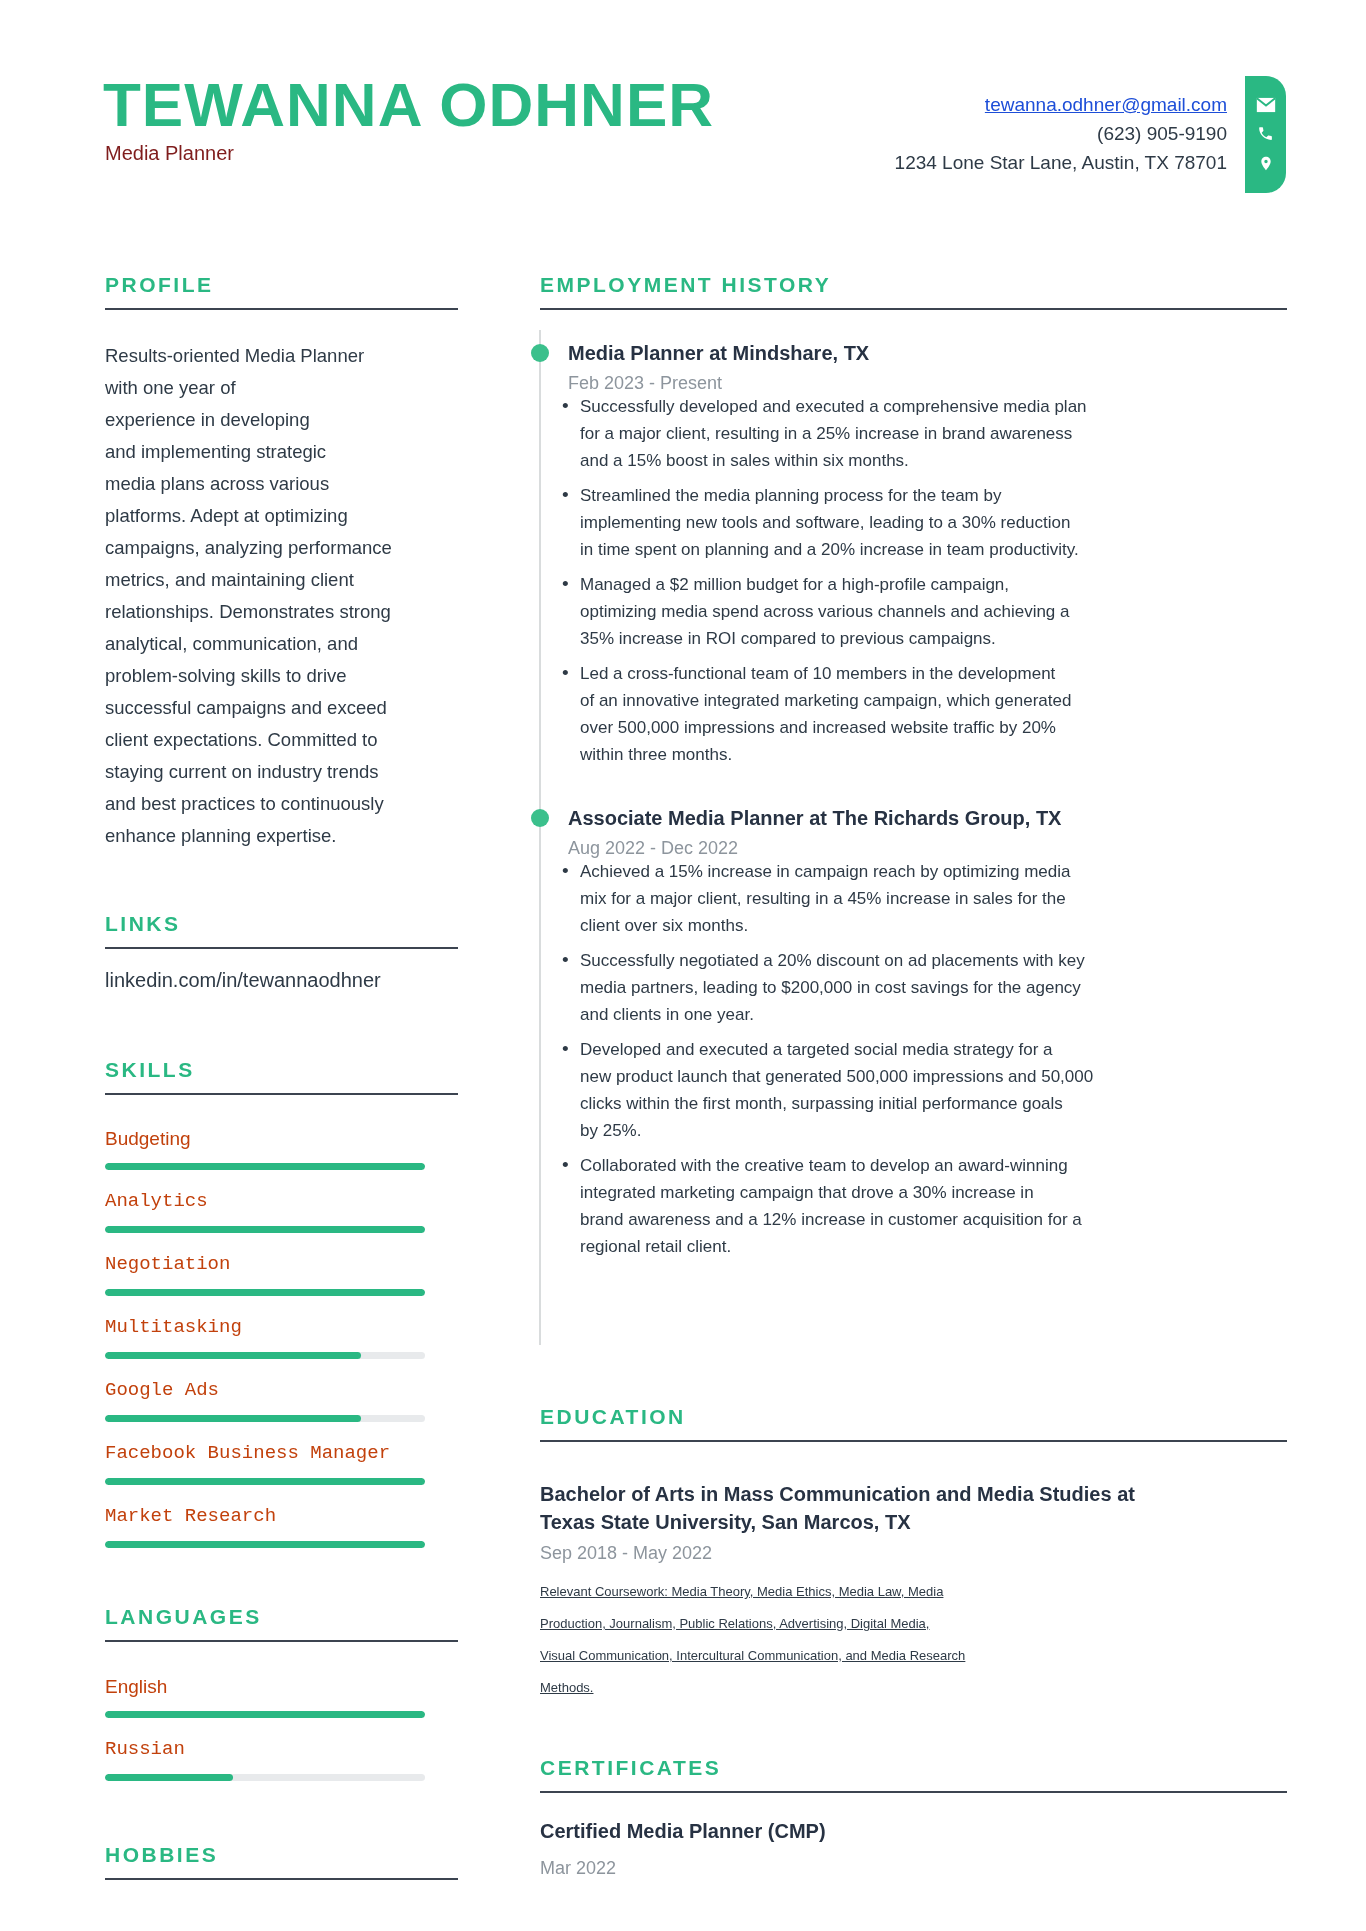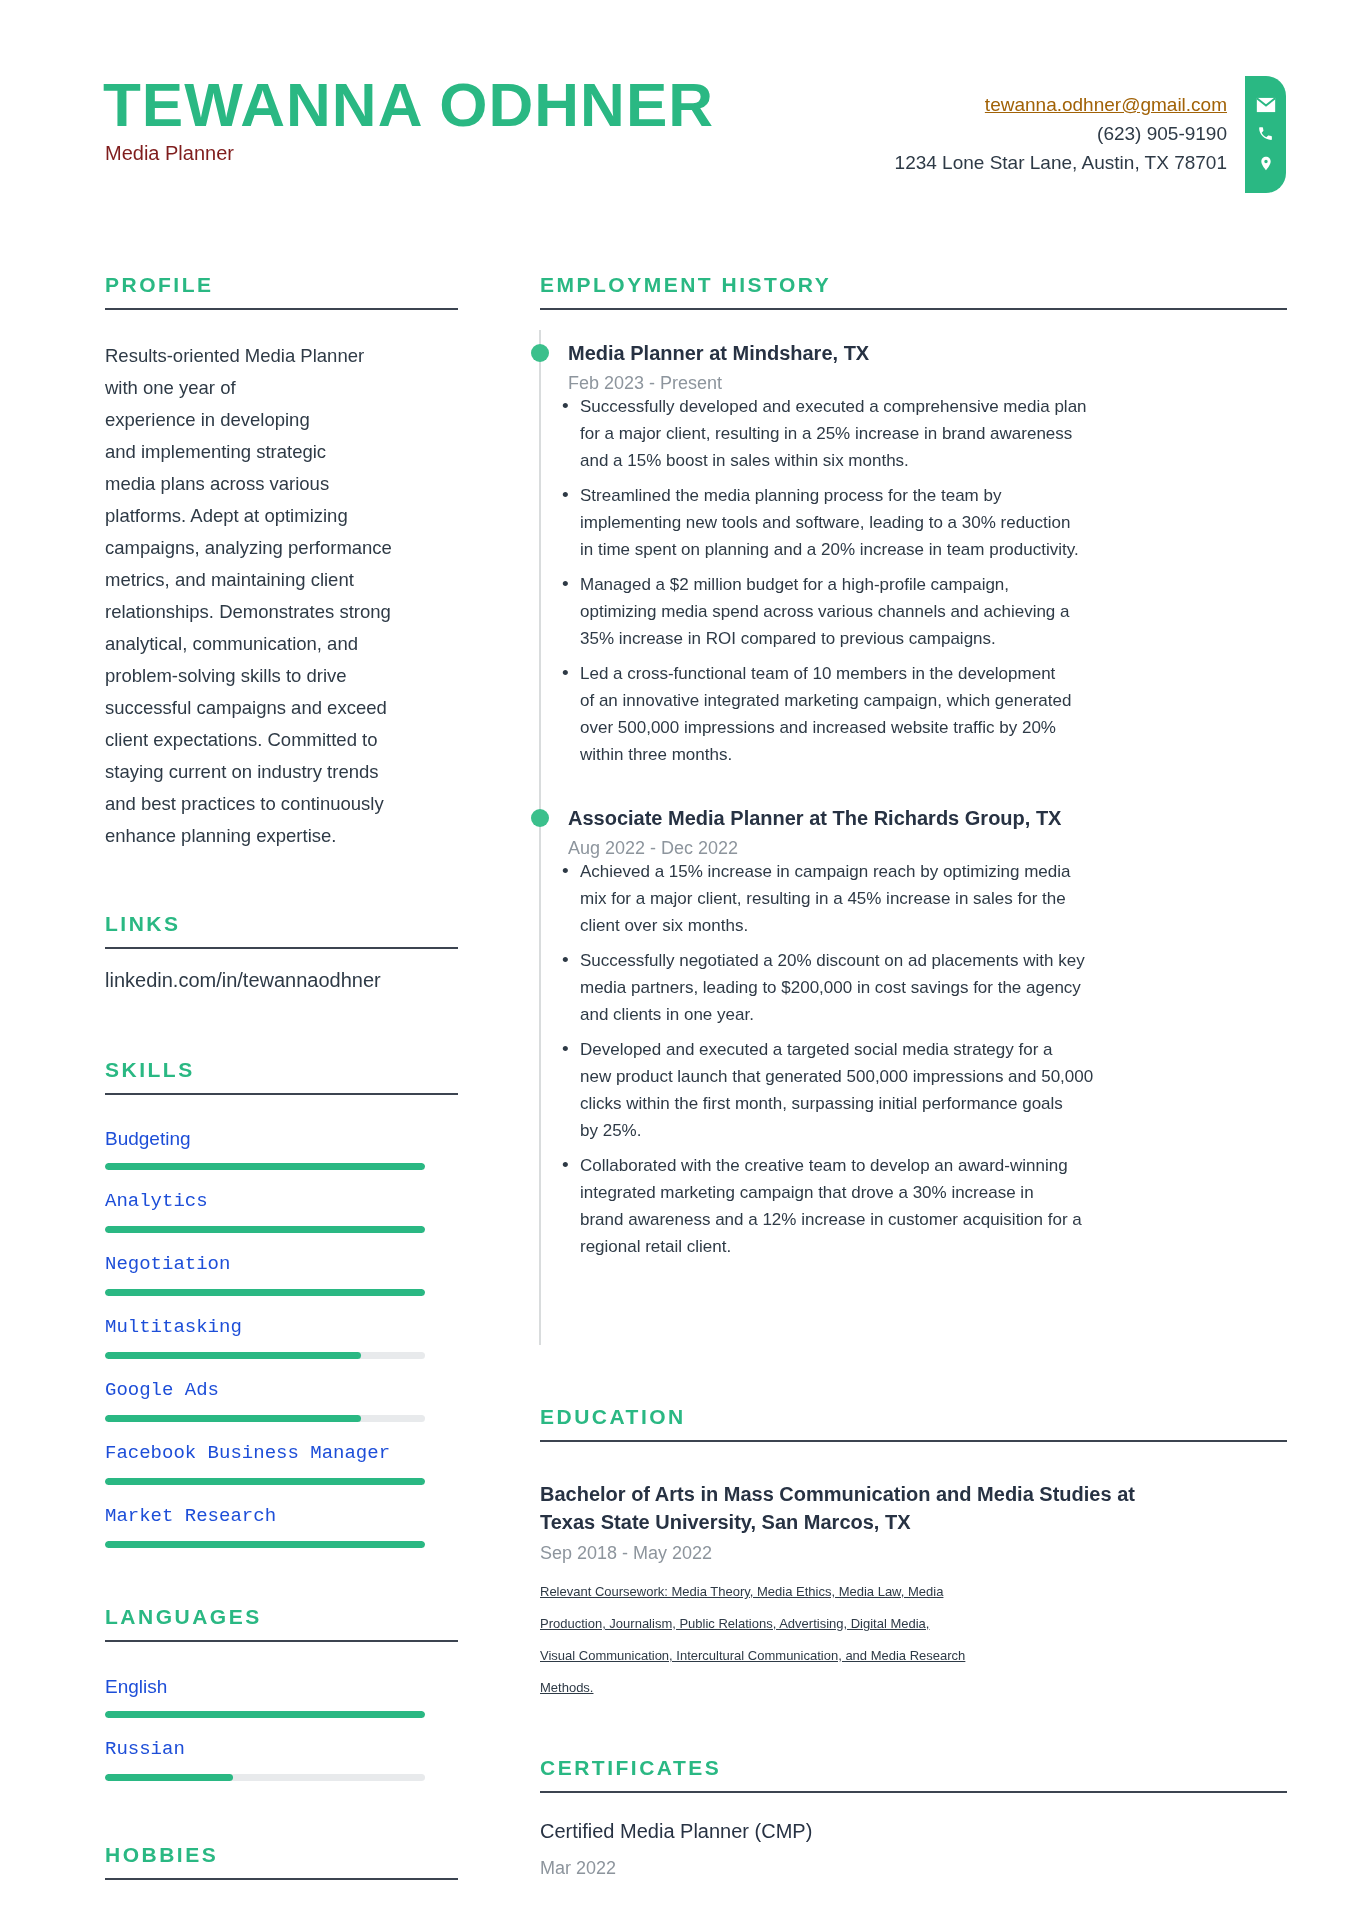--- a/index.html
+++ b/index.html
@@ -6,21 +6,21 @@
   html,body { margin:0; padding:0; background:#ffffff; }
   body { font-family:"Liberation Sans", sans-serif; color:#2e3a46; }
   .page { position:relative; width:1366px; height:1931px; background:#ffffff; overflow:hidden; }
 
   
   .name { position:absolute; left:103px; top:72px; margin:0; font-size:62px; line-height:66px;
           font-weight:700; letter-spacing:1px; color:#2ab883; }
   .subtitle { position:absolute; left:105px; top:141px; font-size:20px; line-height:24px; color:#7f1d1d; }
 
   .contact { position:absolute; top:90px; right:139px; text-align:right; font-size:19px; line-height:29px; color:#2e3a46; }
-  .contact a { color:#a16207; text-decoration:underline; cursor:pointer; }
+  .contact a { color:#1d4ed8; text-decoration:underline; cursor:pointer; }
 
   .contact-bar { position:absolute; left:1245px; top:76px; width:41px; height:117px; background:#2ab883;
                  border-radius:0 20px 20px 0; display:flex; flex-direction:column; align-items:center;
                  justify-content:center; gap:12px; }
   .contact-bar svg { display:block; }
 
   
   .sec { position:absolute; }
   .sec h2 { margin:0; font-size:21px; font-weight:700; letter-spacing:2.5px; color:#2ab883;
             line-height:26px; padding-bottom:10px; border-bottom:2px solid #3c4450; }
@@ -33,21 +33,21 @@
   .sec-languages { top:1604px; }
   .sec-hobbies   { top:1842px; }
 
   .profile-text { margin:30px 0 0; font-size:18.5px; line-height:32px; white-space:pre-line; color:#2e3a46; }
 
   .links-body { margin-top:20px; font-size:20px; }
 
   .bars-body { margin-top:32px; }
   .langs-body { margin-top:33px; }
   .skill + .skill { margin-top:20px;font-family:Liberation Mono, monospace; }
-  .skill-label { font-size:19px; line-height:23px; color:#1d4ed8; }
+  .skill-label { font-size:19px; line-height:23px; color:#c2410c; }
   .skill-bar { margin-top:13px; width:320px; height:7px; background:#e8eaec; border-radius:4px; overflow:hidden; }
   .skill-fill { height:100%; background:#2ab883; border-radius:4px; }
 
   
   .col-right { left:540px; width:747px; }
   .sec-employment   { top:272px; }
   .sec-education    { top:1404px; }
   .sec-certificates { top:1755px; }
 
   .timeline-line { position:absolute; left:-1px; top:58px; width:2px; height:1015px; background:#d9dcdd; }
@@ -60,21 +60,21 @@
   .job .dates { margin-top:8px; font-size:18px; line-height:20px; color:#8d959d; }
   .job ul { margin:0 0 0; padding:0; list-style:none; width:560px; }
   .job li { position:relative; padding-left:12px; font-size:17px; line-height:27px; white-space:pre-line; color:#2e3a46; }
   .job li + li { margin-top:8px; }
   .job li::before { content:"\2022"; position:absolute; left:-6px; top:-1px; font-size:19px; color:#2e3a46; }
 
   .edu-title { margin-top:38px; font-size:20px; font-weight:700; line-height:28px; white-space:pre-line; color:#273243; }
   .edu-dates { margin-top:7px; font-size:18px; line-height:20px; color:#8d959d; }
   .edu-desc  { margin-top:13px; font-size:13px; line-height:32px; white-space:pre-line; color:#2e3a46;text-decoration:underline; }
 
-  .cert-title { margin-top:25px; font-size:20px; font-weight:400; line-height:26px; color:#273243; }
+  .cert-title { margin-top:25px; font-size:20px; font-weight:700; line-height:26px; color:#273243; }
   .cert-dates { margin-top:14px; font-size:18px; line-height:20px; color:#8d959d; }
 </style>
 </head>
 <body>
 
 <div class="page">
 
   <h1 class="name">TEWANNA ODHNER</h1>
   <div class="subtitle">Media Planner</div>
 

